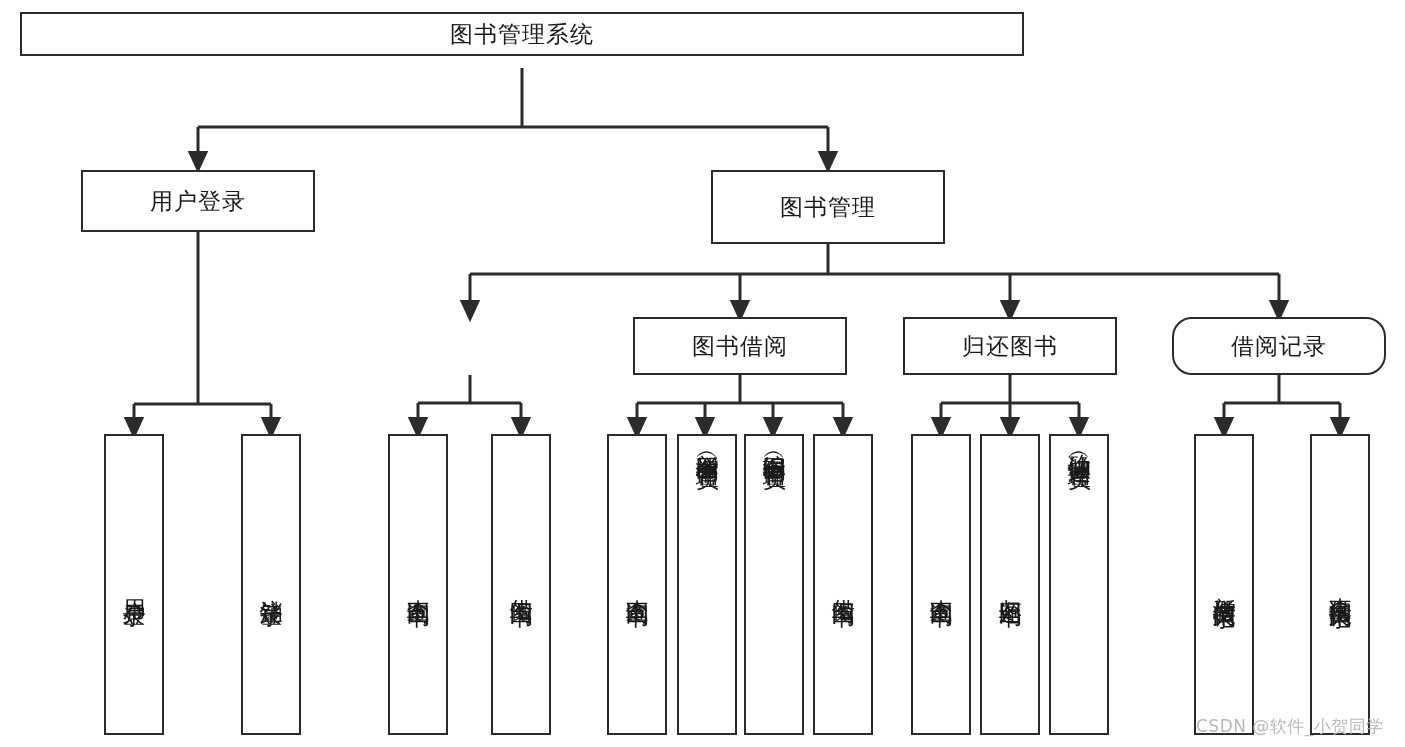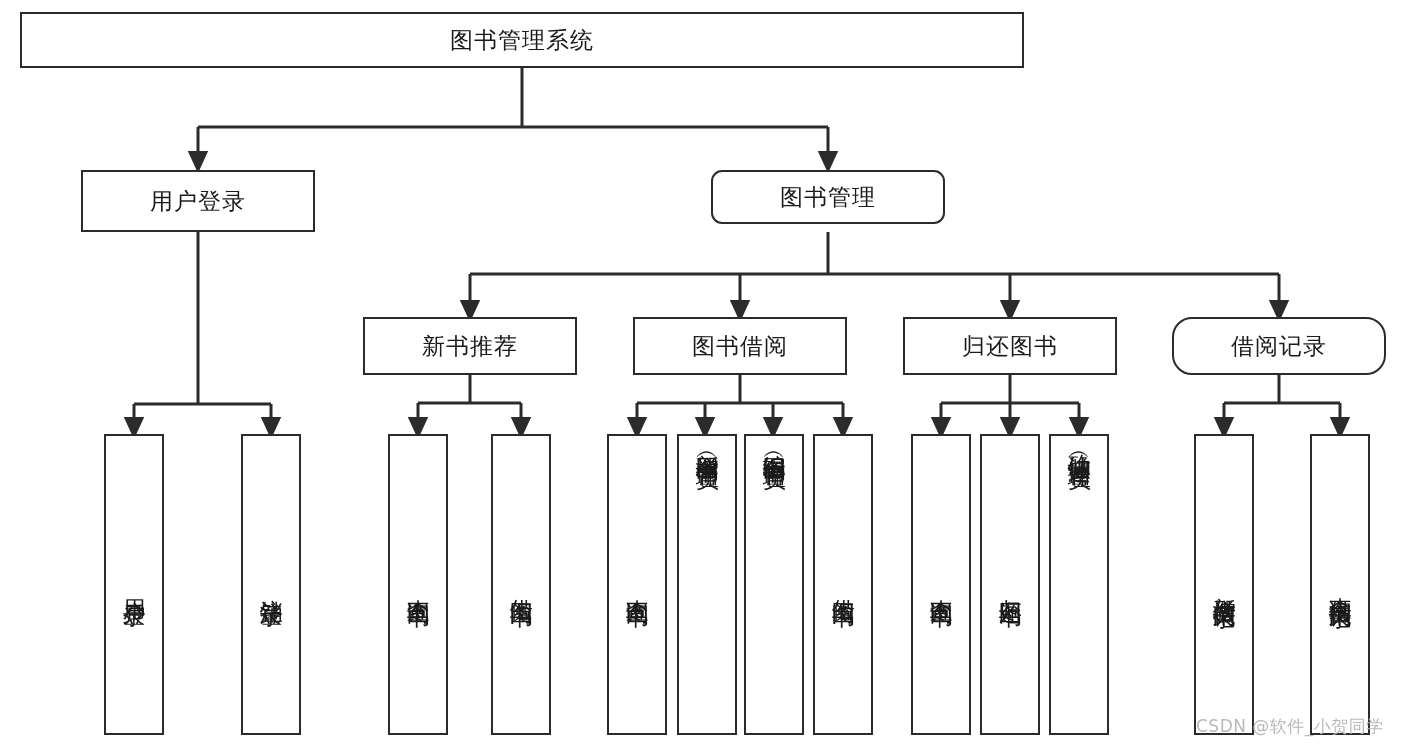--- a/index.html
+++ b/index.html
@@ -128,34 +128,31 @@
       <path d="M 1010 403 L 1010 428" marker-end="url(#arrow)"></path>
       <path d="M 1079 403 L 1079 428" marker-end="url(#arrow)"></path>
 
       <path d="M 1279 375 L 1279 403"></path>
       <path d="M 1224 403 L 1340 403"></path>
       <path d="M 1224 403 L 1224 428" marker-end="url(#arrow)"></path>
       <path d="M 1340 403 L 1340 428" marker-end="url(#arrow)"></path>
     </g>
   </svg>
 
-  <div class="node root horiz" style="left:20px; top:12px; width:1004px; height:56px;">
+  <div class="node root horiz" style="left:20px; top:12px; width:1004px; height:44px;">
     <span class="label">图书管理系统</span>
   </div>
 
   <div class="node horiz" style="left:81px; top:170px; width:234px; height:62px;">
     <span class="label">用户登录</span>
   </div>
-  <div class="node horiz" style="left:711px; top:170px; width:234px; height:54px;border-radius:11px;">
+  <div class="node horiz" style="left:711px; top:170px; width:234px; height:74px;">
     <span class="label">图书管理</span>
   </div>
 
-  <div class="node horiz" style="left:363px; top:317px; width:214px; height:58px;">
-    <span class="label">新书推荐</span>
-  </div>
   <div class="node horiz" style="left:633px; top:317px; width:214px; height:58px;">
     <span class="label">图书借阅</span>
   </div>
   <div class="node horiz" style="left:903px; top:317px; width:214px; height:58px;">
     <span class="label">归还图书</span>
   </div>
   <div class="node horiz" style="left:1172px; top:317px; width:214px; height:58px;border-radius:20px;">
     <span class="label">借阅记录</span>
   </div>
 

